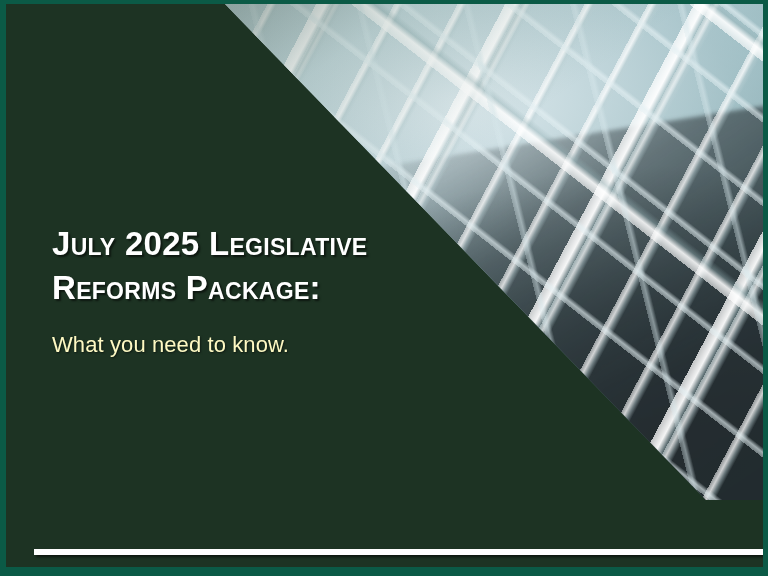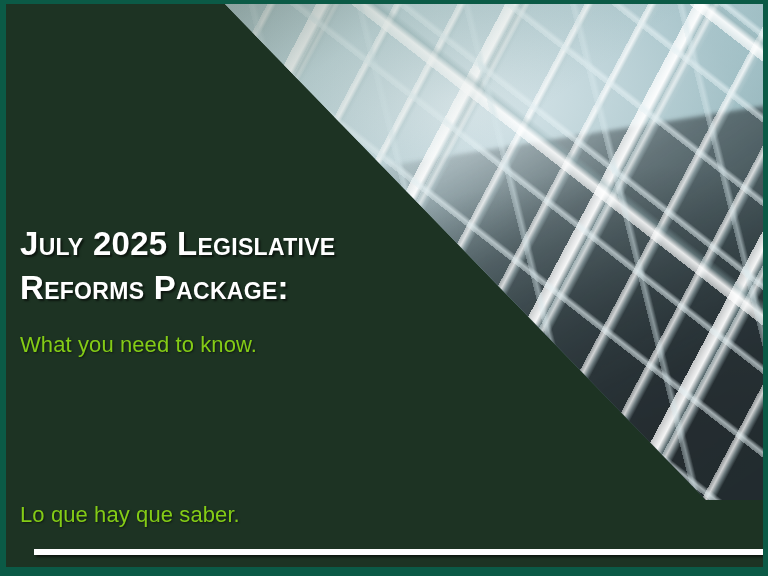--- a/index.html
+++ b/index.html
@@ -117,21 +117,21 @@
   
   .green-cast {
     position: absolute;
     inset: 0;
     background: linear-gradient(145deg, rgba(29,51,35,0.72) 0%, rgba(29,51,35,0.34) 13%, rgba(40,80,62,0.14) 26%, rgba(40,80,62,0.0) 44%);
   }
 
   
   .content {
     position: absolute;
-    left: 14px;
+    left: 46px;
     top: 0;
     width: 430px;
     height: 100%;
   }
 
   .headline {
     position: absolute;
     color: #ffffff;
     font-weight: bold;
     font-variant: small-caps;
@@ -140,21 +140,21 @@
     letter-spacing: 0.3px;
     text-shadow: 2px 2px 2px rgba(0,0,0,0.55);
     white-space: pre-line;
     margin: 0;
   }
   .headline.en { top: 218px; }
   .headline.es { top: 386px; }
 
   .subtitle {
     position: absolute;
-    color: #84cc16;
+    color: #fef9c3;
     font-weight: normal;
     font-size: 22px;
     line-height: 28px;
     letter-spacing: 0.1px;
     text-shadow: 1px 1px 2px rgba(0,0,0,0.5);
     margin: 0;
   }
   .subtitle.en { top: 327px; }
   .subtitle.es { top: 497px; }
 
@@ -188,20 +188,19 @@
       </div>
     </div>
 
     <div class="content">
 
       <h1 class="headline en">July 2025 Legislative Reforms Package:</h1>
 
       <p class="subtitle en">What you need to know.</p>
 
 
-      <p class="subtitle es">Lo que hay que saber.</p>
 
     </div>
 
     <div class="rule"></div>
 
   </div>
 </div>
 
 </body></html>

